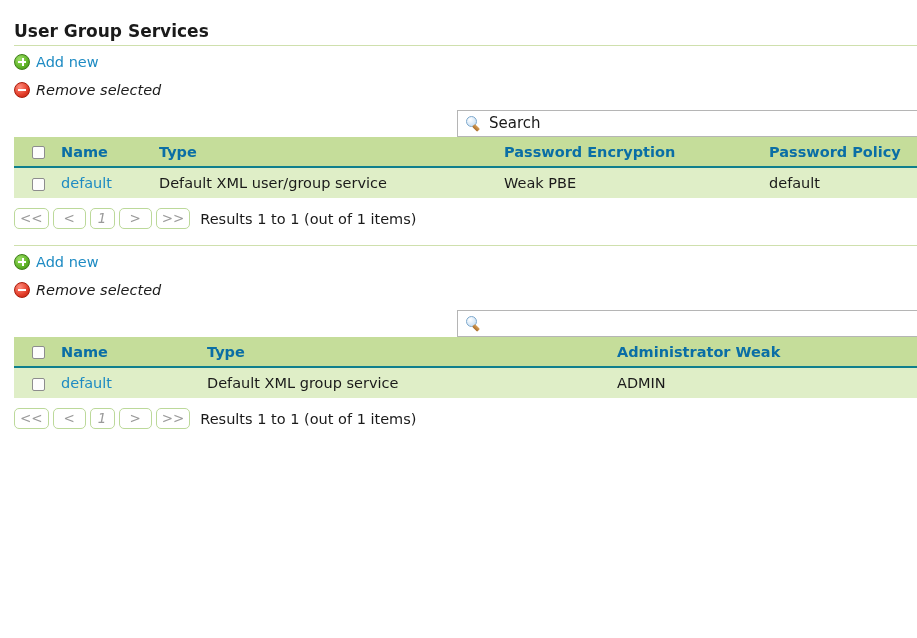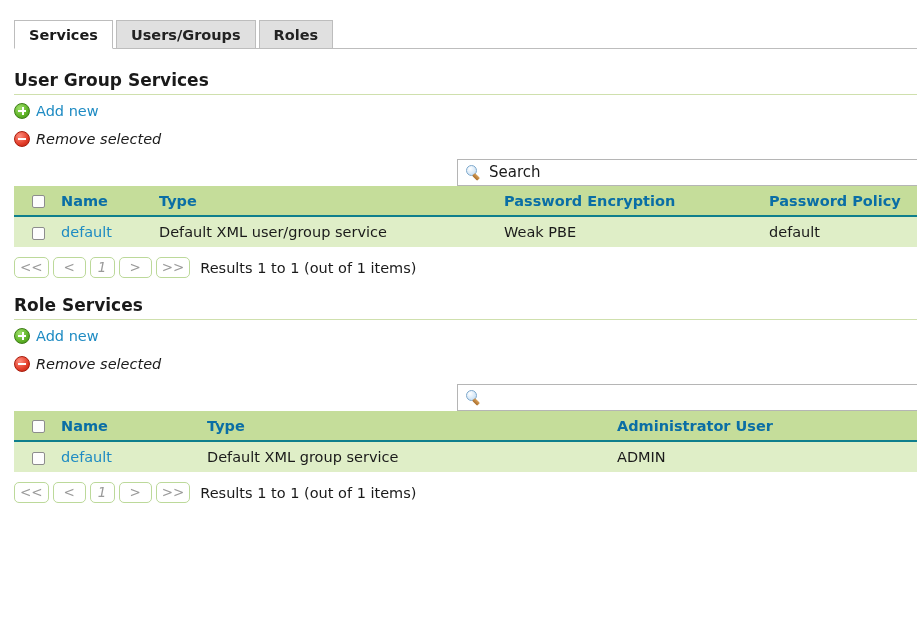--- a/index.html
+++ b/index.html
@@ -225,23 +225,20 @@
     color: #1a1a1a;
     margin-left: 6px;
   }
 </style>
 </head>
 <body>
 
 <div class="page">
 
 
-  <div class="tabstrip">
-    <div class="tab active">Services</div><div class="tab">Users/Groups</div><div class="tab">Roles</div>
-  </div>
 
   <div class="section">
     <div class="section-title">User Group Services</div>
     <div class="section-rule"></div>
 
     <div class="action-row">
       <span class="action-icon add">
         <span class="bar-h"></span>
           <span class="bar-v"></span>
       </span>
@@ -301,21 +298,20 @@
       <div class="pg-btn">&lt;&lt;</div>
       <div class="pg-btn">&lt;</div>
       <div class="pg-btn current">1</div>
       <div class="pg-btn">&gt;</div>
       <div class="pg-btn">&gt;&gt;</div>
       <div class="pager-text">Results 1 to 1 (out of 1 items)</div>
     </div>
   </div>
 
   <div class="section" style="margin-top:12px;">
-    <div class="section-title">Role Services</div>
     <div class="section-rule"></div>
 
     <div class="action-row">
       <span class="action-icon add">
         <span class="bar-h"></span>
           <span class="bar-v"></span>
       </span>
       <span class="action-link">Add new</span>
     </div>
 
@@ -341,21 +337,21 @@
           <col style="width:410px">
           <col>
       </colgroup>
       <thead>
         <tr>
           <th class="col-cb">
             <span class="cb"></span>
           </th>
           <th>Name</th>
           <th>Type</th>
-          <th>Administrator User</th>
+          <th>Administrator Weak</th>
         </tr>
       </thead>
       <tbody>
         <tr>
           <td class="col-cb">
             <span class="cb"></span>
           </td>
           <td>
             <span class="cell-link">default</span>
           </td>

